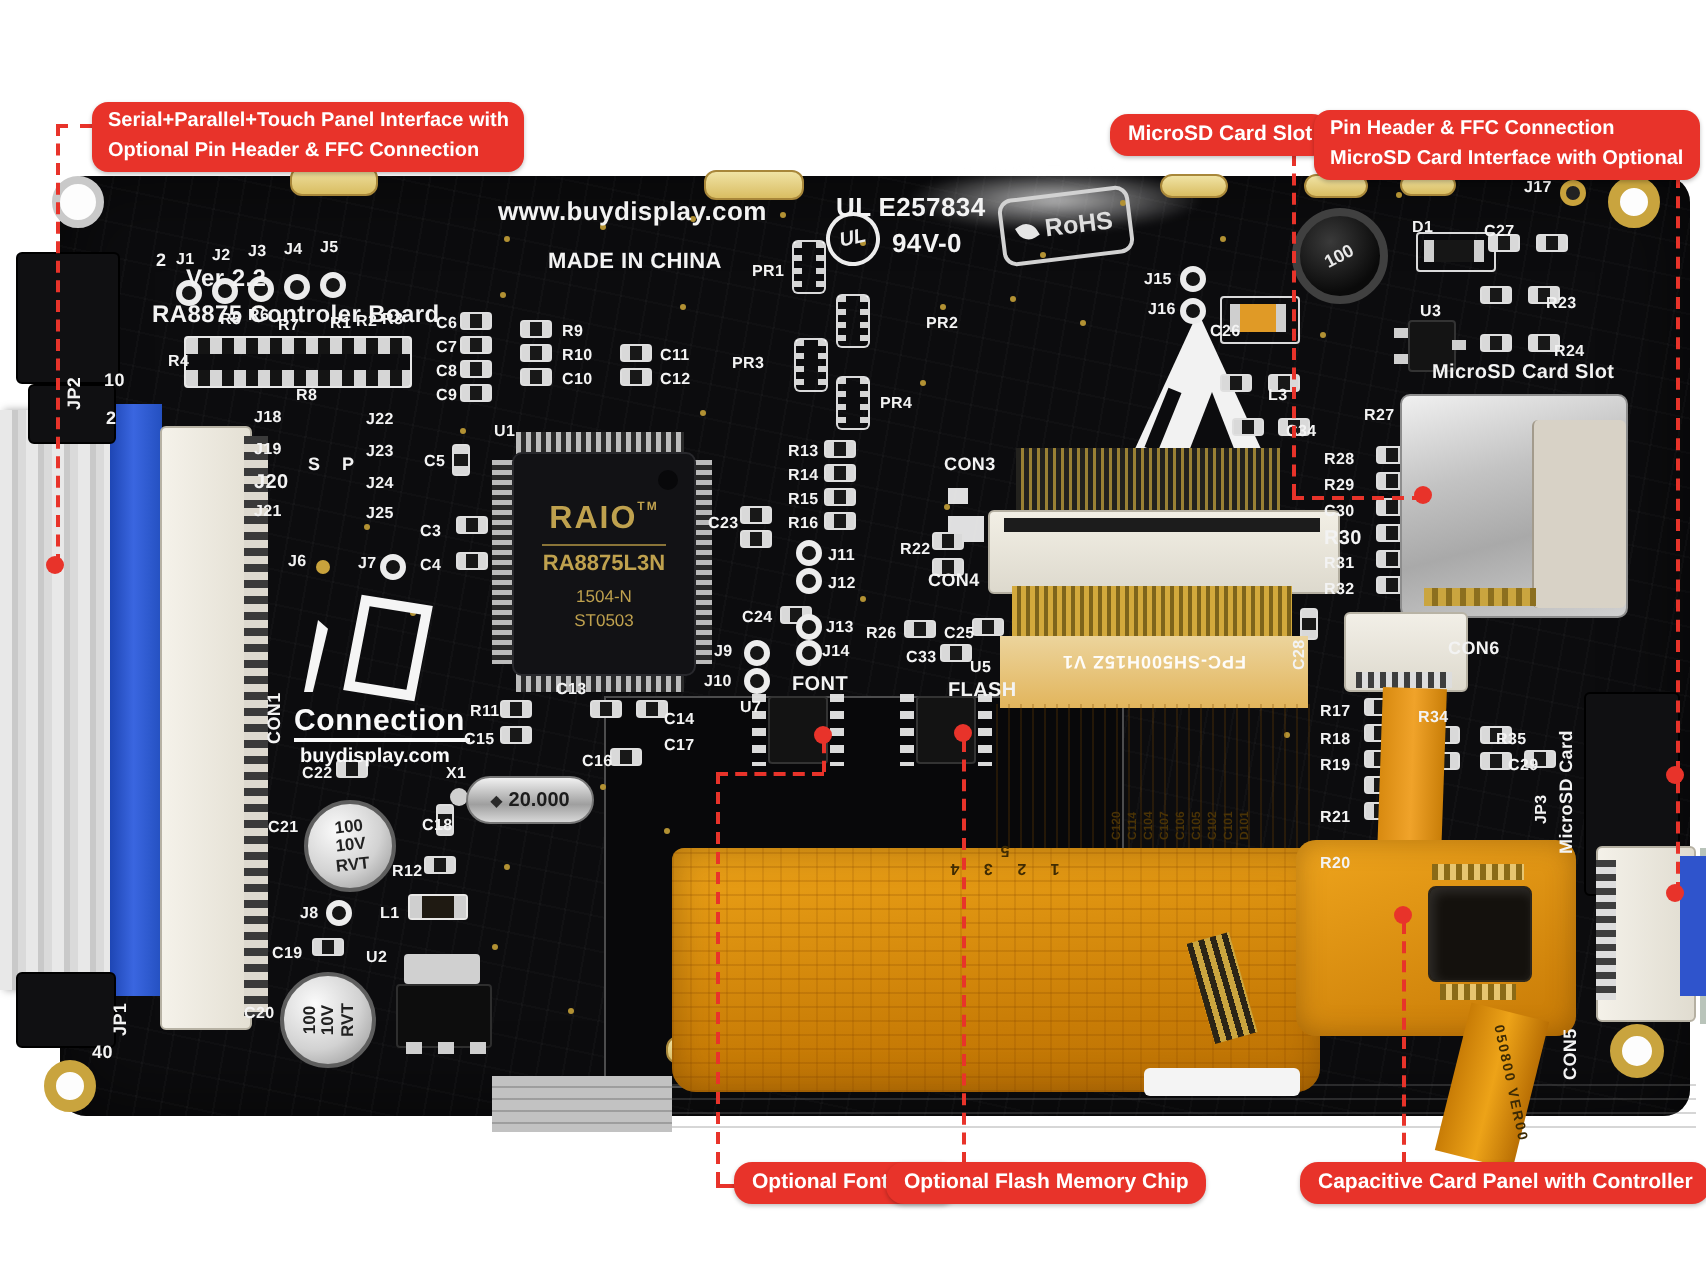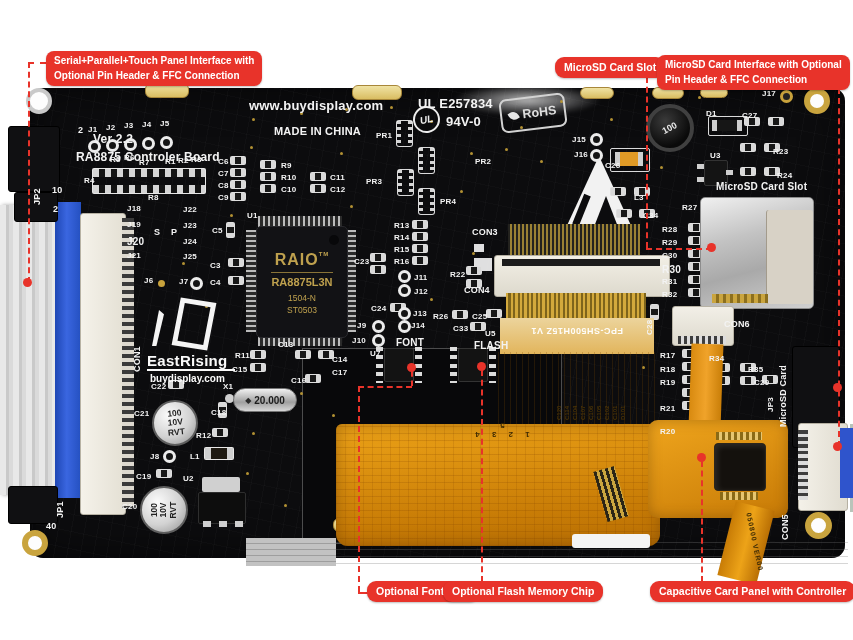--- a/index.html
+++ b/index.html
@@ -130,21 +130,21 @@
   <div class="abs" style="left:500px;top:96px;width:62px;height:30px;border:2px solid #d2d2d2;border-radius:7px;
        z-index:6;transform:rotate(-7deg);display:flex;align-items:center;justify-content:center;gap:4px">
     <span style="width:9px;height:9px;background:#e6e6e6;border-radius:0 70% 0 70%;transform:rotate(-25deg)"></span>
     <span style="color:#dedede;font-size:12.5px;font-weight:bold">RoHS</span>
   </div>
 
   <div class="abs" style="left:152px;top:310px;width:20px;height:36px;background:#f5f5f5;z-index:6;
        clip-path:polygon(0% 100%,35% 0%,60% 12%,22% 100%)"></div>
   <div class="abs" style="left:176px;top:300px;width:36px;height:48px;border:5px solid #f5f5f5;z-index:6;
        transform:skew(-7deg,5deg) rotate(4deg);box-sizing:border-box"></div>
-  <div class="abs" style="left:147px;top:352px;z-index:6;color:#fafafa;font-size:15px;font-weight:bold;letter-spacing:.3px">EastRising</div>
+  <div class="abs" style="left:147px;top:352px;z-index:6;color:#fafafa;font-size:15px;font-weight:bold;letter-spacing:.3px">Connection</div>
   <div class="abs" style="left:147px;top:369px;width:88px;height:2px;background:#fafafa;z-index:6"></div>
   <div class="abs" style="left:150px;top:373px;z-index:6;color:#fafafa;font-size:10px;font-weight:bold">buydisplay.com</div>
 
   <div class="abs" style="left:564px;top:156px;width:70px;height:76px;background:#f2f2f2;z-index:3;
        clip-path:polygon(50% 0%,100% 100%,0% 100%)"></div>
   <div class="abs" style="left:592px;top:196px;width:28px;height:36px;background:#0c0c0e;z-index:3;
        clip-path:polygon(50% 0%,100% 100%,0% 100%)"></div>
   <div class="abs" style="left:578px;top:194px;width:7px;height:32px;background:#0c0c0e;z-index:3;transform:rotate(22deg)"></div>
 
   <div class="abs" style="left:225px;top:394px;width:9px;height:9px;border-radius:50%;background:#cfcfcf;z-index:5"></div>
@@ -301,21 +301,21 @@
       <span class="silk" style="left: 210px; top: 279px; font-size: 8px;">C4</span>
       <span class="silk" style="left: 144px; top: 277px; font-size: 8px;">J6</span>
       <span class="silk" style="left: 179px; top: 278px; font-size: 8px;">J7</span>
       <span class="silk" style="left: 247px; top: 212px; font-size: 8px;">U1</span>
       <span class="silk" style="left: 281px; top: 162px; font-size: 8px;">R9</span>
       <span class="silk" style="left: 281px; top: 174px; font-size: 8px;">R10</span>
       <span class="silk" style="left: 281px; top: 186px; font-size: 8px;">C10</span>
       <span class="silk" style="left: 330px; top: 174px; font-size: 8px;">C11</span>
       <span class="silk" style="left: 330px; top: 186px; font-size: 8px;">C12</span>
       <span class="silk" style="left: 376px; top: 132px; font-size: 8px;">PR1</span>
-      <span class="silk" style="left: 436px; top: 158px; font-size: 8px; padding-left: 39px;">PR2</span>
+      <span class="silk" style="left: 424px; top: 158px; font-size: 8px; padding-left: 39px;">PR2</span>
       <span class="silk" style="left: 366px; top: 178px; font-size: 8px;">PR3</span>
       <span class="silk" style="left: 440px; top: 198px; font-size: 8px;">PR4</span>
       <span class="silk" style="left: 354px; top: 258px; font-size: 8px;">C23</span>
       <span class="silk" style="left: 394px; top: 222px; font-size: 8px;">R13</span>
       <span class="silk" style="left: 394px; top: 234px; font-size: 8px;">R14</span>
       <span class="silk" style="left: 394px; top: 246px; font-size: 8px;">R15</span>
       <span class="silk" style="left: 394px; top: 258px; font-size: 8px;">R16</span>
       <span class="silk" style="left: 414px; top: 274px; font-size: 8px;">J11</span>
       <span class="silk" style="left: 414px; top: 288px; font-size: 8px;">J12</span>
       <span class="silk" style="left: 371px; top: 305px; font-size: 8px;">C24</span>
@@ -769,22 +769,22 @@
     </div>
 
   <div class="ann two" style="left:46px;top:51px">
     <div>Serial+Parallel+Touch Panel Interface with</div>
     <div>Optional Pin Header &amp; FFC Connection</div>
   </div>
   <div class="ann" style="left:555px;top:57px">
     <div>MicroSD Card Slot</div>
   </div>
   <div class="ann two" style="left:657px;top:55px">
+    <div>Pin Header &amp; FFC Connection</div>
     <div>MicroSD Card Interface with Optional</div>
-    <div>Pin Header &amp; FFC Connection</div>
   </div>
   <div class="ann" style="left:367px;top:581px">
     <div>Optional Font Chip</div>
   </div>
   <div class="ann" style="left:443px;top:581px">
     <div>Optional Flash Memory Chip</div>
   </div>
   <div class="ann" style="left:650px;top:581px">
     <div>Capacitive Card Panel with Controller</div>
   </div>

